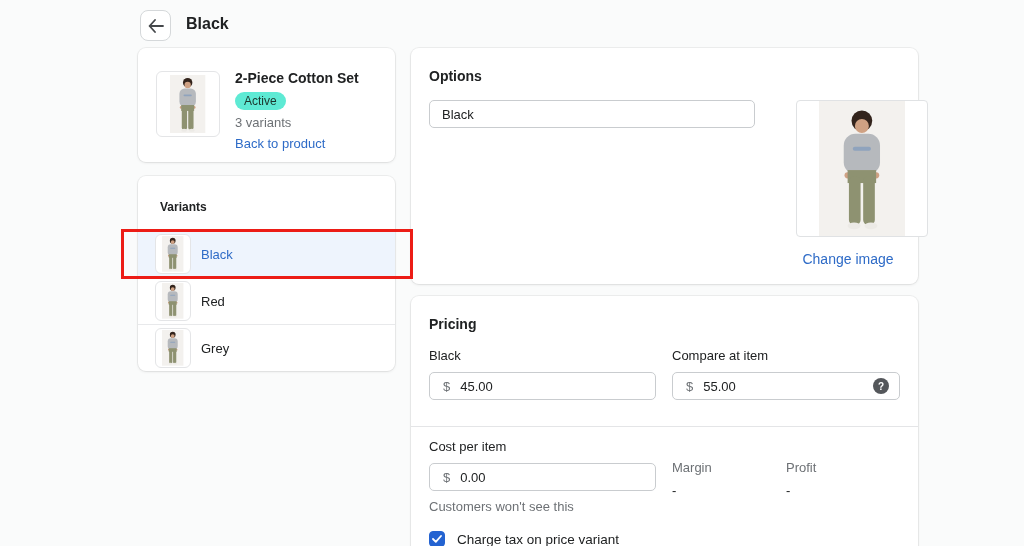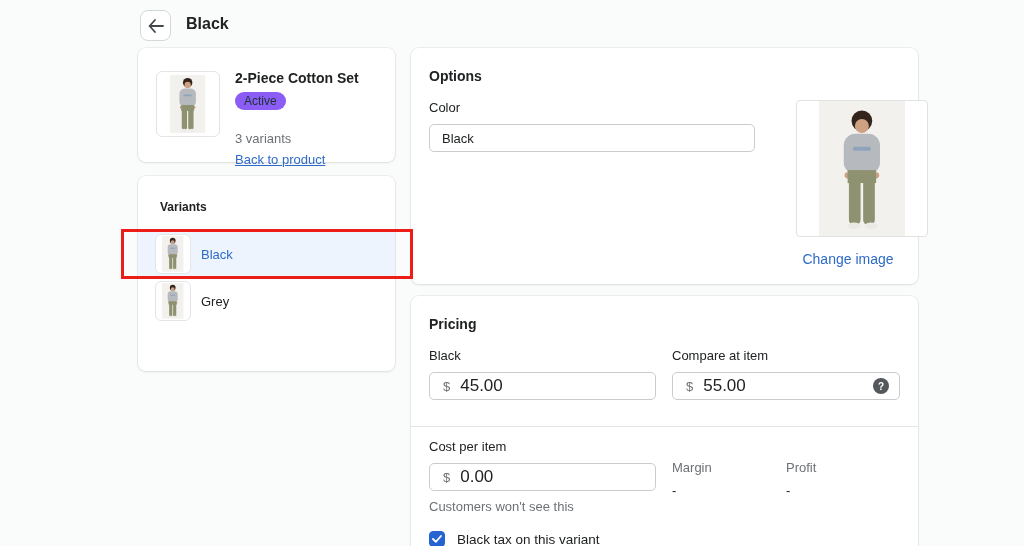--- a/index.html
+++ b/index.html
@@ -26,23 +26,23 @@
   .pager-btn{width:31px;display:flex;align-items:center;justify-content:center;background:#fff;border:none;cursor:pointer;padding:0;}
   .pager-btn + .pager-btn{border-left:1px solid #d5d8da;}
   .chev{font-size:15px;line-height:1;color:#3f4448;font-weight:600;}
   .chev.disabled{color:#b9bcbe;}
   
   .product-card{left:138px;top:48px;width:257px;height:114px;padding:22px 18px 18px 18px;display:flex;align-items:flex-start;}
   .prod-thumb{width:64px;height:66px;border:1px solid #e4e5e7;border-radius:6px;background:#fff;overflow:hidden;flex:none;margin-top:1px;display:flex;align-items:center;justify-content:center;}
   .prod-thumb svg{height:92%;}
   .prod-info{margin-left:15px;min-width:0;}
   .prod-title{font-size:14px;font-weight:600;line-height:16px;margin-bottom:6px;white-space:nowrap;}
-  .badge{display:inline-block;background:#8b5cf6;color:#1c352c;font-size:12px;line-height:16px;padding:1px 9px;border-radius:10px;margin-bottom:21px;}
+  .badge{display:inline-block;background:#5eead4;color:#1c352c;font-size:12px;line-height:16px;padding:1px 9px;border-radius:10px;margin-bottom:5px;}
   .prod-variants{color:#6d7175;line-height:16px;margin-bottom:5px;}
-  .back-link{color:#2e6bc7;text-decoration:underline;line-height:16px;cursor:pointer;}
+  .back-link{color:#2e6bc7;line-height:16px;cursor:pointer;}
   
   .variants-card{left:138px;top:176px;width:257px;height:195px;}
   .variants-title{font-size:12px;font-weight:700;padding:24px 18px 16px 22px;}
   .variant-row{height:47px;border-top:1px solid #e8e9eb;display:flex;align-items:center;padding-left:17px;cursor:pointer;}
   .variant-row.selected{background:#eef4fd;}
   .variant-thumb{width:36px;height:40px;border:1px solid #e4e5e7;border-radius:6px;background:#fff;overflow:hidden;flex:none;display:flex;align-items:center;justify-content:center;}
   .variant-thumb svg{height:94%;}
   .variant-label{margin-left:10px;color:#202223;}
   .variant-row.selected .variant-label{color:#2e6bc7;}
   .annotation-box{
@@ -67,21 +67,21 @@
   
   .pricing-card{left:411px;top:296px;width:507px;height:290px;padding:20px 18px;}
   .price-row{display:flex;margin-top:16px;}
   .price-col{width:227px;}
   .price-col + .price-col{margin-left:16px;width:228px;}
   .money-input{
     display:flex;align-items:center;height:28px;border:1px solid #c9cccf;border-radius:5px;
     background:#fff;padding:0 10px 0 13px;
   }
   .money-prefix{color:#6d7175;margin-right:10px;}
-  .money-value{border:none;outline:none;flex:1;min-width:0;font-size:17px;color:#202223;font-family:inherit;background:transparent;padding:0;}
+  .money-value{border:none;outline:none;flex:1;min-width:0;font-size:13px;color:#202223;font-family:inherit;background:transparent;padding:0;}
   .help-icon{
     width:16px;height:16px;border-radius:50%;background:#54575b;color:#fff;
     display:flex;align-items:center;justify-content:center;
     font-size:10px;font-weight:700;flex:none;cursor:pointer;
   }
   .divider{border:none;border-top:1px solid #e4e5e7;margin:26px -18px 12px -18px;}
   .cost-row{display:flex;}
   .cost-col{width:227px;}
   .mp-block{width:228px;margin-left:16px;padding-top:21px;display:flex;}
   .mp-col{width:50%;}
@@ -164,31 +164,49 @@
   <rect x="23" y="33" width="14" height="3" rx="1.5" fill="#8fa3bd"></rect>
   <circle cx="19" cy="55" r="2.4" fill="#cfa183"></circle>
   <circle cx="41" cy="55" r="2.4" fill="#cfa183"></circle>
   <rect x="19" y="51" width="22" height="10" fill="#8e9271"></rect>
   <rect x="20" y="56" width="9" height="37" rx="3.5" fill="#8e9271"></rect>
   <rect x="31" y="56" width="9" height="37" rx="3.5" fill="#8e9271"></rect>
   <ellipse cx="24" cy="94" rx="5" ry="2.6" fill="#eceae6"></ellipse>
   <ellipse cx="37" cy="94" rx="5" ry="2.6" fill="#eceae6"></ellipse>
 </svg>
         </div>
+      <span class="variant-label">Red</span>
+    </div>
+    <div class="variant-row">
+      <div class="variant-thumb">
+          <svg viewBox="0 0 60 100" xmlns="http://www.w3.org/2000/svg" preserveAspectRatio="xMidYMid meet">
+  <rect width="60" height="100" fill="#f3f1ee"></rect>
+  <circle cx="30" cy="13" r="8" fill="#33241c"></circle>
+  <circle cx="30" cy="17" r="5.4" fill="#cfa183"></circle>
+  <rect x="16" y="23" width="28" height="31" rx="9" fill="#b6b9bd"></rect>
+  <rect x="23" y="33" width="14" height="3" rx="1.5" fill="#8fa3bd"></rect>
+  <circle cx="19" cy="55" r="2.4" fill="#cfa183"></circle>
+  <circle cx="41" cy="55" r="2.4" fill="#cfa183"></circle>
+  <rect x="19" y="51" width="22" height="10" fill="#8e9271"></rect>
+  <rect x="20" y="56" width="9" height="37" rx="3.5" fill="#8e9271"></rect>
+  <rect x="31" y="56" width="9" height="37" rx="3.5" fill="#8e9271"></rect>
+  <ellipse cx="24" cy="94" rx="5" ry="2.6" fill="#eceae6"></ellipse>
+  <ellipse cx="37" cy="94" rx="5" ry="2.6" fill="#eceae6"></ellipse>
+</svg>
+        </div>
       <span class="variant-label">Grey</span>
     </div>
   </div>
 
   <div class="annotation-box"></div>
 
   <div class="card options-card">
     <div class="card-title">Options</div>
     <div class="options-body">
       <div>
-        <label class="field-label">Color</label>
         <input class="text-input" type="text" value="Black" style="">
       </div>
       <div class="image-side">
         <div class="image-frame">
           <div class="photo-strip">
               <svg viewBox="0 0 60 100" xmlns="http://www.w3.org/2000/svg" preserveAspectRatio="xMidYMid meet">
   <rect width="60" height="100" fill="#f3f1ee"></rect>
   <circle cx="30" cy="13" r="8" fill="#33241c"></circle>
   <circle cx="30" cy="17" r="5.4" fill="#cfa183"></circle>
   <rect x="16" y="23" width="28" height="31" rx="9" fill="#b6b9bd"></rect>
@@ -247,17 +265,17 @@
           <div class="mp-value">-</div>
         </div>
       </div>
     </div>
     <div class="tax-row">
       <span class="checkbox checked">
         <svg width="10" height="8" viewBox="0 0 10 8" fill="none">
           <path d="M1 4 L3.8 6.8 L9 1" stroke="#fff" stroke-width="1.8" stroke-linecap="round" stroke-linejoin="round"></path>
         </svg>
       </span>
-      <span class="tax-label">Black tax on this variant</span>
+      <span class="tax-label">Charge tax on price variant</span>
     </div>
   </div>
 
 </div>
 
 </body></html>

